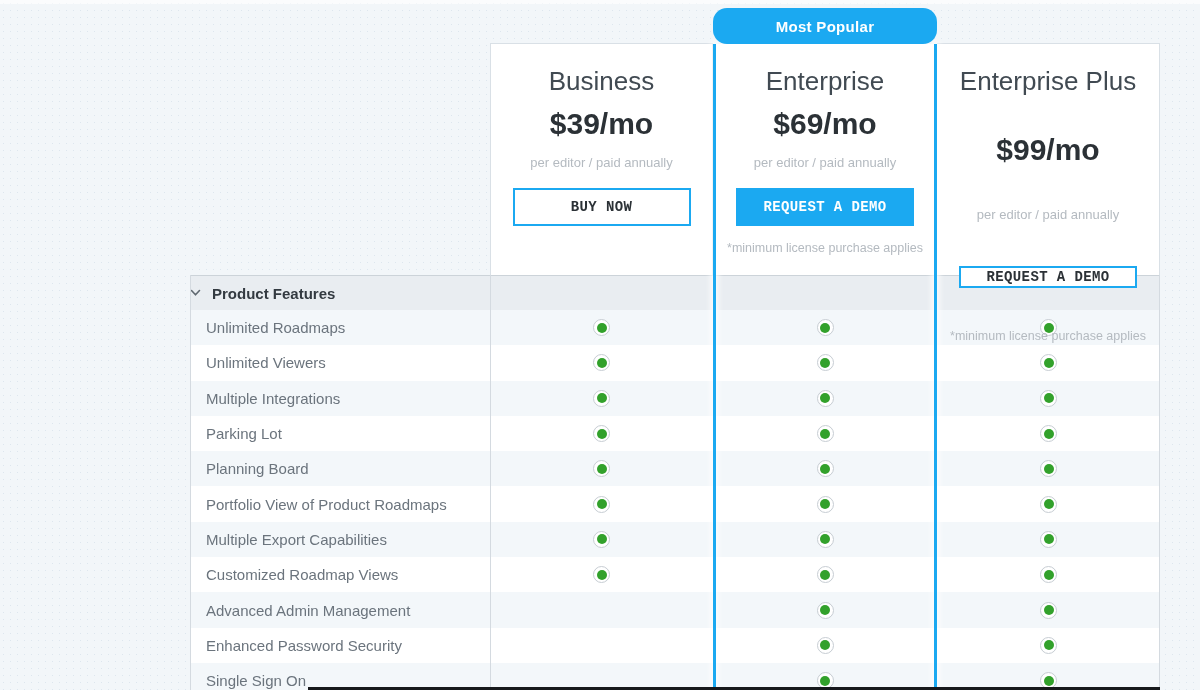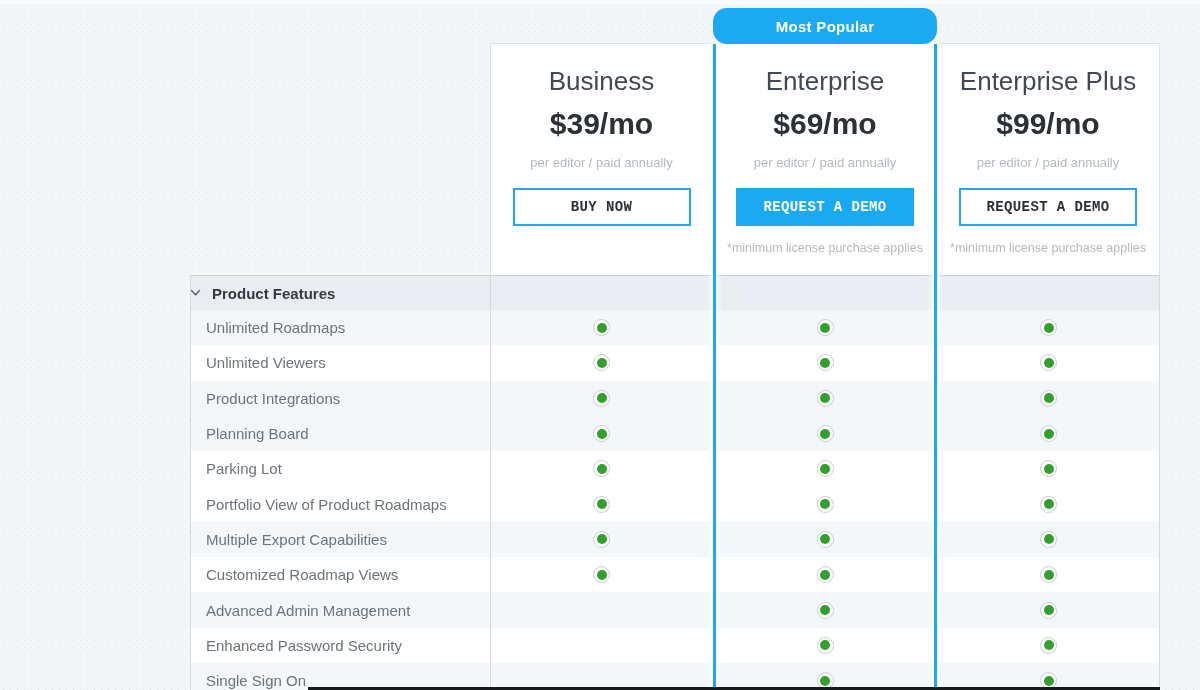--- a/index.html
+++ b/index.html
@@ -25,21 +25,21 @@
   }
 
   
   .card {
     position: absolute; top: 43px; height: 232px; background: #ffffff;
     display: flex; flex-direction: column; align-items: center;
     box-sizing: border-box; z-index: 2; text-align: center;
   }
   .card-business { left: 490px; width: 223px; border: 1px solid #d9e0e6; border-bottom: none; }
   .card-enterprise { left: 716px; top: 44px; width: 218px; height: 231px; }
-  .card-eplus { left: 937px; width: 223px; border: 1px solid #d9e0e6; border-bottom: none; border-left: none; }
+  .card-eplus { left: 937px; width: 223px; border: 1px solid #d9e0e6; border-bottom: none; border-left: none; gap: 26px; }
 
   .plan-name  { margin-top: 22px; font-size: 26px; color: #414a52; }
   .plan-price { margin-top: 10px; font-size: 30px; font-weight: bold; color: #2b3136; }
   .plan-note  { margin-top: 14px; font-size: 13px; color: #b4bac0; }
   .cta {
     margin-top: 18px; width: 178px; height: 38px;
     font-family: Liberation Mono, monospace; font-weight: bold; font-size: 14px; letter-spacing: 0.4px;
     cursor: pointer; box-sizing: border-box;
   }
   .cta.outline { background: #ffffff; border: 2px solid var(--accent, #1ba9f1); color: #2b3136; }
@@ -167,59 +167,59 @@
             </span>
           </div>
     <div class="t-cell c-eplus">
             <span class="dot">
               <span class="dot-inner"></span>
             </span>
           </div>
   </div>
 
   <div class="t-row alt">
-    <div class="t-label">Product Integrations</div>
+    <div class="t-label">Multiple Integrations</div>
+    <div class="t-cell c-business">
+            <span class="dot">
+              <span class="dot-inner"></span>
+            </span>
+          </div>
+    <div class="t-cell c-enterprise">
+            <span class="dot">
+              <span class="dot-inner"></span>
+            </span>
+          </div>
+    <div class="t-cell c-eplus">
+            <span class="dot">
+              <span class="dot-inner"></span>
+            </span>
+          </div>
+  </div>
+
+  <div class="t-row">
+    <div class="t-label">Parking Lot</div>
     <div class="t-cell c-business">
             <span class="dot">
               <span class="dot-inner"></span>
             </span>
           </div>
     <div class="t-cell c-enterprise">
             <span class="dot">
               <span class="dot-inner"></span>
             </span>
           </div>
     <div class="t-cell c-eplus">
             <span class="dot">
               <span class="dot-inner"></span>
             </span>
           </div>
   </div>
 
   <div class="t-row alt">
     <div class="t-label">Planning Board</div>
-    <div class="t-cell c-business">
-            <span class="dot">
-              <span class="dot-inner"></span>
-            </span>
-          </div>
-    <div class="t-cell c-enterprise">
-            <span class="dot">
-              <span class="dot-inner"></span>
-            </span>
-          </div>
-    <div class="t-cell c-eplus">
-            <span class="dot">
-              <span class="dot-inner"></span>
-            </span>
-          </div>
-  </div>
-
-  <div class="t-row">
-    <div class="t-label">Parking Lot</div>
     <div class="t-cell c-business">
             <span class="dot">
               <span class="dot-inner"></span>
             </span>
           </div>
     <div class="t-cell c-enterprise">
             <span class="dot">
               <span class="dot-inner"></span>
             </span>
           </div>

